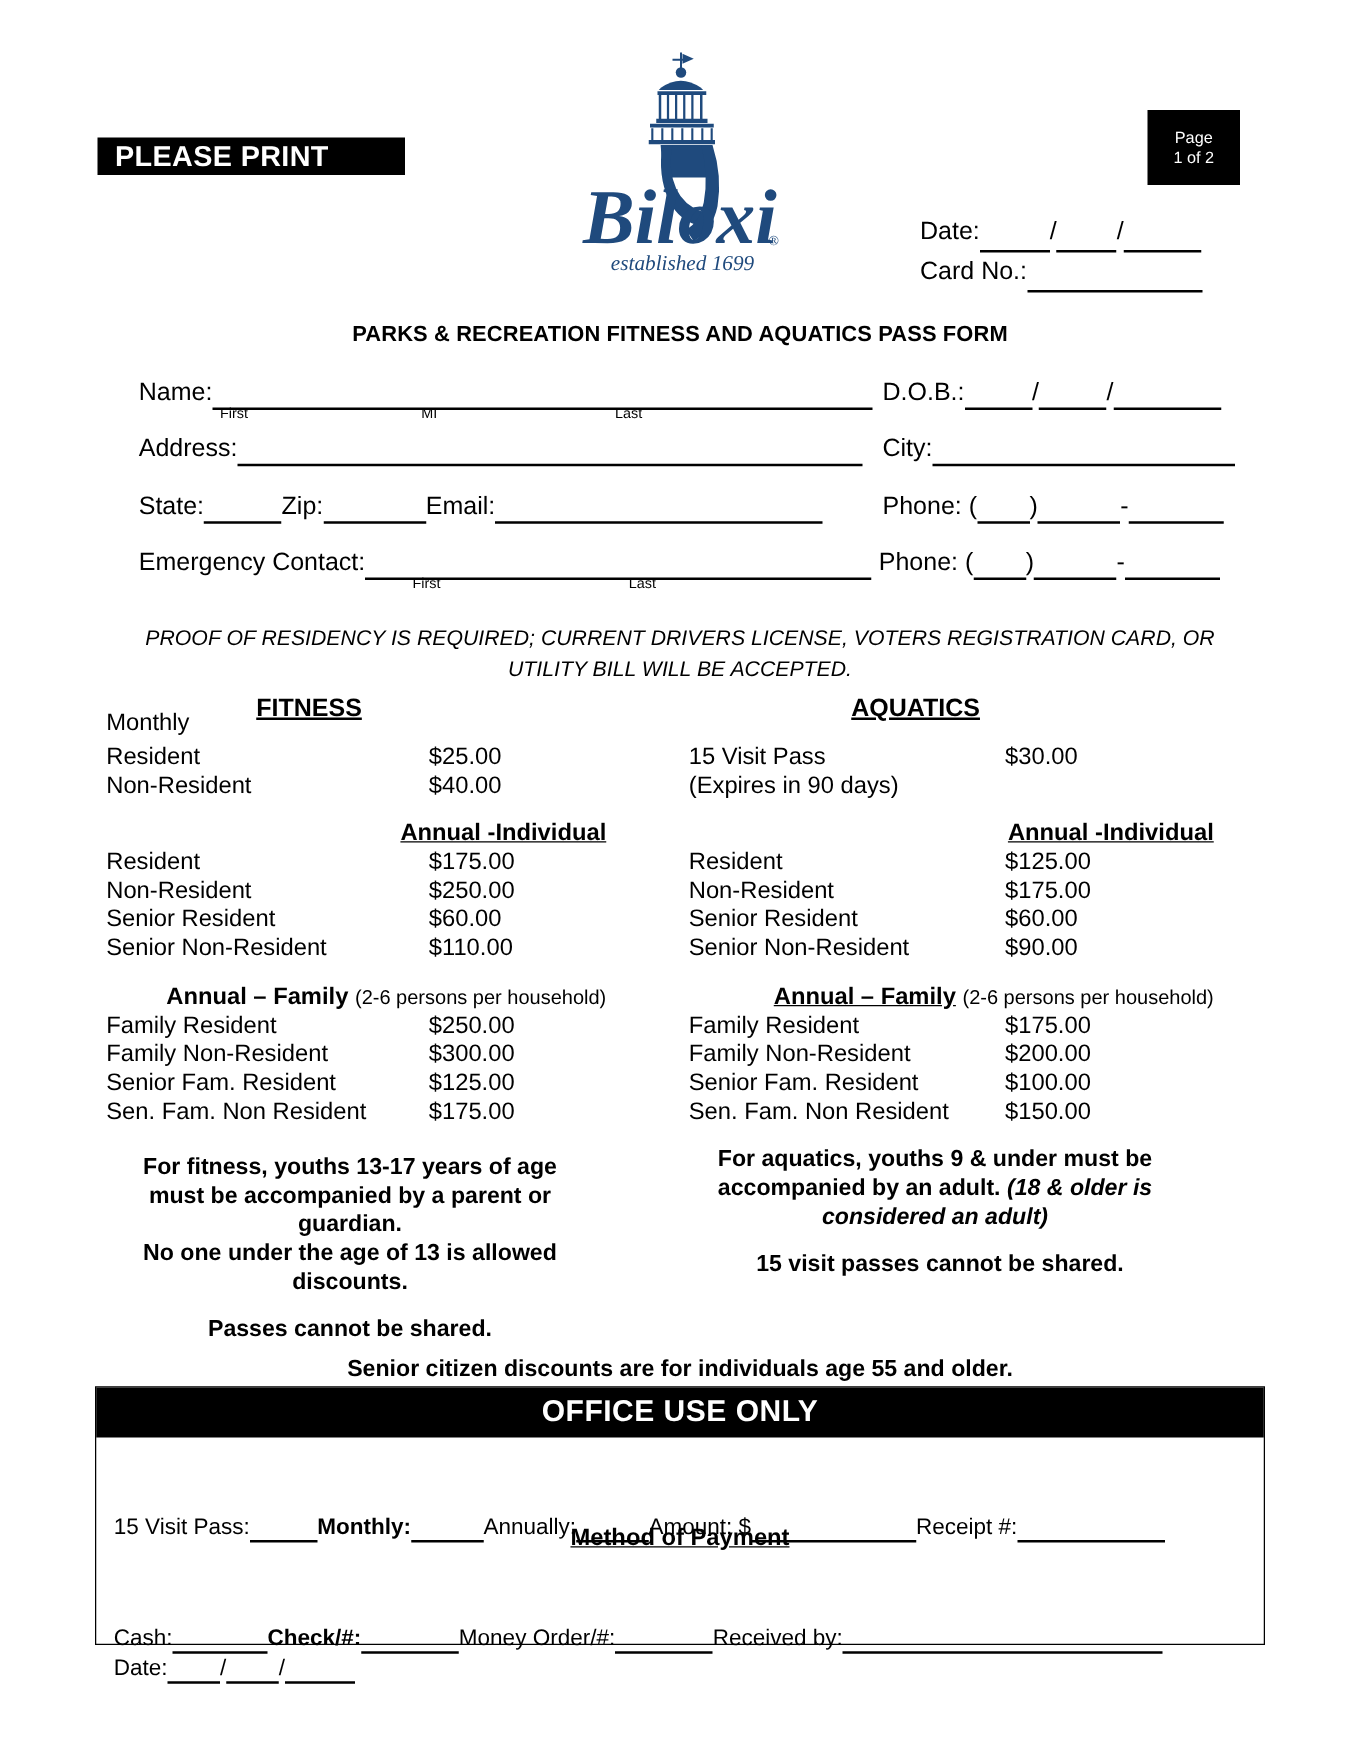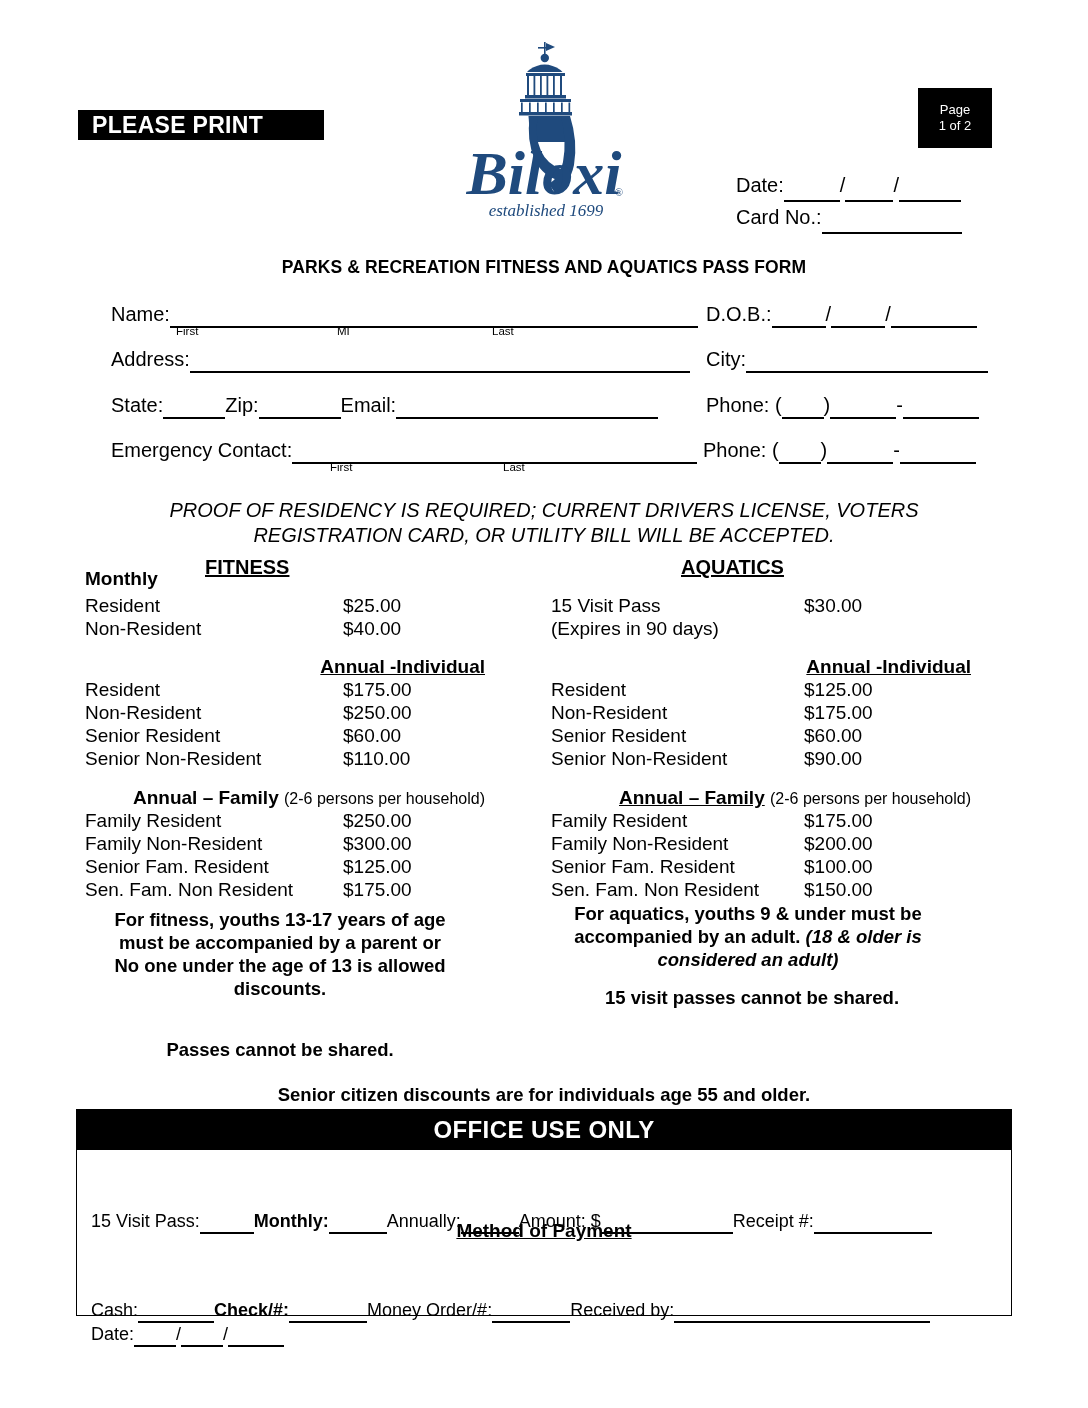--- a/index.html
+++ b/index.html
@@ -92,21 +92,21 @@
   .sub { position:absolute; font-size: 11.5px; }
 
   
   .residency {
     position: absolute;
     left: 94px;
     top: 498px;
     width: 900px;
     text-align: center;
     font-style: italic;
-    font-size: 20px;
+    font-size: 17px;
     line-height: 25px;
   }
 
   
   .col { position: absolute; font-size: 19px; text-align: right; }
   .col-head {
     font-weight: bold;
     text-decoration: underline;
     font-size: 20px;
   }
@@ -124,20 +124,21 @@
   }
   .prow .lbl { position: absolute; left: 0; }
   .prow .amt { position: absolute; }
 
   .note {
     position: absolute;
     text-align: center;
     font-weight: bold;
     font-size: 18.5px;
     line-height: 23px;
+    margin-top: 13px;
   }
 
   .senior-note {
     position: absolute;
     left: 0; right: 0;
     top: 1084px;
     text-align: center;
     font-weight: bold;
     font-size: 18.5px;
   }
@@ -275,21 +276,21 @@
     <div class="frow" style="left:683px; top:439px;">
       <span>Phone: (</span><span class="ul" style="width:42px">&nbsp;</span><span>)</span><span class="ul" style="width:66px">&nbsp;</span><span>-</span><span class="ul" style="width:76px">&nbsp;</span>
     </div>
   </div>
 
   <div class="residency">PROOF OF RESIDENCY IS REQUIRED; CURRENT DRIVERS LICENSE, VOTERS REGISTRATION CARD, OR UTILITY BILL WILL BE ACCEPTED.</div>
 
   <div class="col" style="left:85px; top:568px; width:400px;">
     <div style="position:relative; height:26px;">
       <span class="col-head" style="position:absolute; left:120px; top:-12px;">FITNESS</span>
-      <span style="position:absolute; left:0; top:0; font-weight:bold;">Monthly</span>
+      <span style="position:absolute; left:0; top:0; font-weight:normal;">Monthly</span>
     </div>
     <div class="prow">
         <span class="lbl">Resident</span>
         <span class="amt" style="left:258px">$25.00</span>
       </div>
     <div class="prow">
         <span class="lbl">Non-Resident</span>
         <span class="amt" style="left:258px">$40.00</span>
       </div>
 
@@ -326,20 +327,21 @@
       </div>
     <div class="prow">
         <span class="lbl">Sen. Fam. Non Resident</span>
         <span class="amt" style="left:258px">$175.00</span>
       </div>
   </div>
 
   <div class="note" style="left:90px; top:908px; width:380px;">
     <div>For fitness, youths 13-17 years of age</div>
     <div>must be accompanied by a parent or</div>
+    <div>guardian.</div>
     <div>No one under the age of 13 is allowed</div>
     <div>discounts.</div>
   </div>
   <div class="note" style="left:90px; top:1038px; width:380px;">Passes cannot be shared.</div>
 
   <div class="col" style="left:551px; top:568px; width:420px;">
     <div style="position:relative; height:26px;">
       <span class="col-head" style="position:absolute; left:130px; top:-12px;">AQUATICS</span>
     </div>
     <div class="prow">

